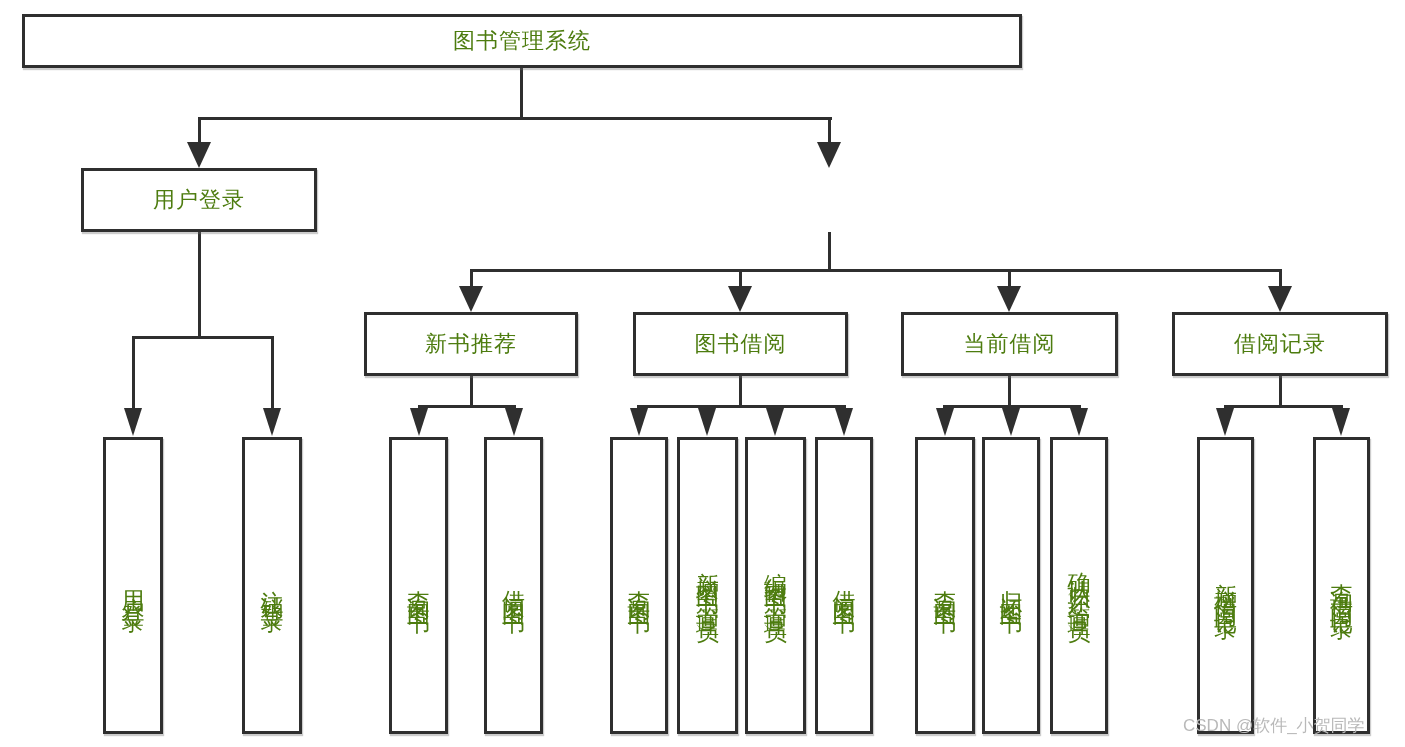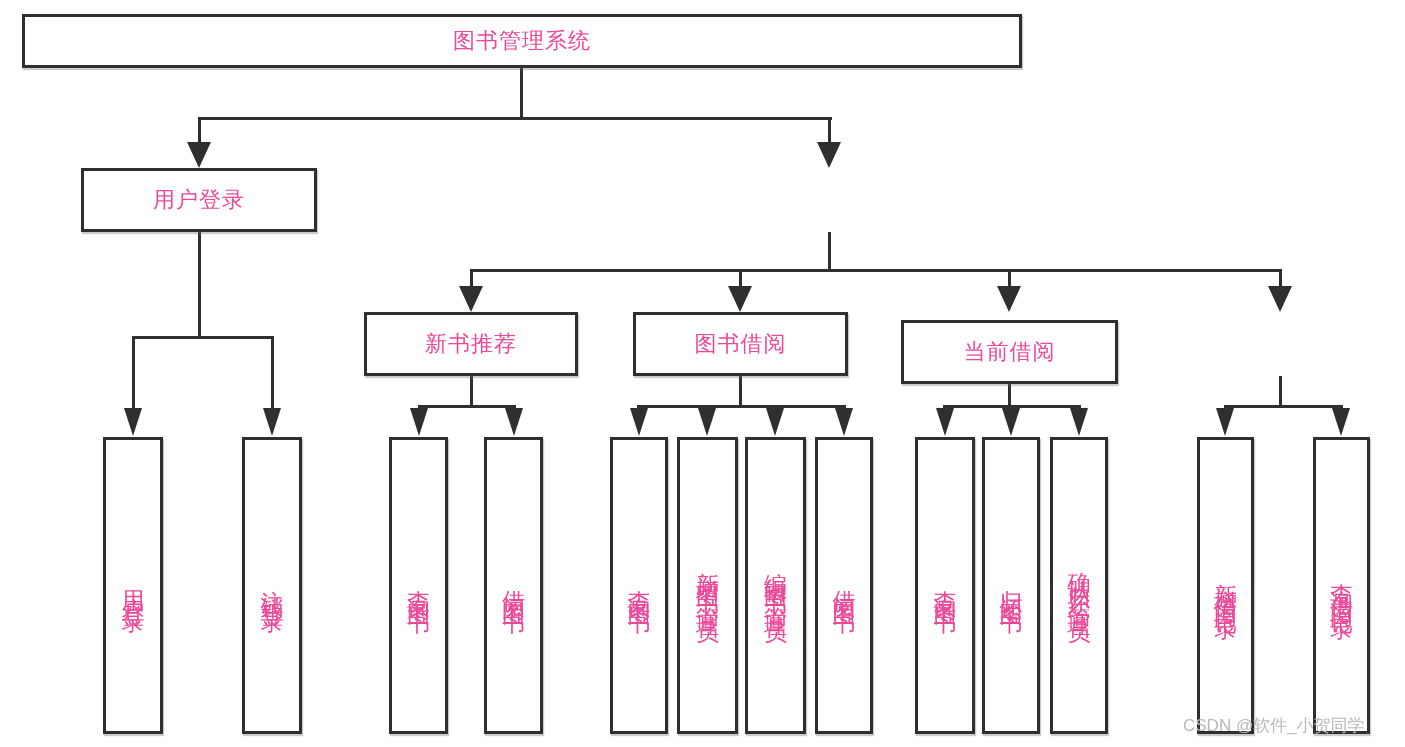--- a/index.html
+++ b/index.html
@@ -3,21 +3,21 @@
 <meta charset="utf-8">
 <style>
   html,body{margin:0;padding:0;}
   body{
     width:1405px;height:747px;position:relative;background:#ffffff;overflow:hidden;
     font-family:"Liberation Sans","DejaVu Sans",sans-serif;
   }
   #canvas{position:absolute;left:0;top:0;width:1405px;height:747px;}
   .box{
     position:absolute;box-sizing:border-box;background:#ffffff;
-    border:3px solid #2f2f2f;color:#ec4899;
+    border:3px solid #2f2f2f;color:#4d7c0f;
     display:flex;align-items:center;justify-content:center;
     box-shadow:1px 2px 1px rgba(110,110,110,0.35);
     z-index:2;
   }
   .hbox{font-size:22px;letter-spacing:1px;white-space:nowrap;}
   .vbox{
     writing-mode:vertical-rl;text-orientation:mixed;
     font-size:23px;letter-spacing:7px;line-height:1;
   }
   .hline,.vline{position:absolute;background:#2f2f2f;z-index:1;}
@@ -66,21 +66,22 @@
   <div class="vline" style="left:739px;top:272px;height:16px;"></div>
   <div class="vline" style="left:1008px;top:272px;height:16px;"></div>
   <div class="vline" style="left:1279px;top:272px;height:16px;"></div>
   <div class="arrow big" style="left:459px;top:286px;"></div>
   <div class="arrow big" style="left:728px;top:286px;"></div>
   <div class="arrow big" style="left:997px;top:286px;"></div>
   <div class="arrow big" style="left:1268px;top:286px;"></div>
 
   <div class="box hbox" style="left:364px;top:312px;width:214px;height:64px;">新书推荐</div>
   <div class="box hbox" style="left:633px;top:312px;width:215px;height:64px;">图书借阅</div>
-  <div class="box hbox" style="left:901px;top:312px;width:217px;height:64px;margin-top:8px;">当前借阅</div>
+  <div class="box hbox" style="left:901px;top:312px;width:217px;height:64px;">当前借阅</div>
+  <div class="box hbox" style="left:1172px;top:312px;width:216px;height:64px;">借阅记录</div>
 
   <div class="vline" style="left:470px;top:376px;height:31px;"></div>
   <div class="hline" style="left:418px;top:405px;width:98px;"></div>
   <div class="arrow small" style="left:410px;top:408px;"></div>
   <div class="arrow small" style="left:505px;top:408px;"></div>
 
   <div class="vline" style="left:739px;top:376px;height:31px;"></div>
   <div class="hline" style="left:637px;top:405px;width:209px;"></div>
   <div class="arrow small" style="left:630px;top:408px;"></div>
   <div class="arrow small" style="left:698px;top:408px;"></div>

